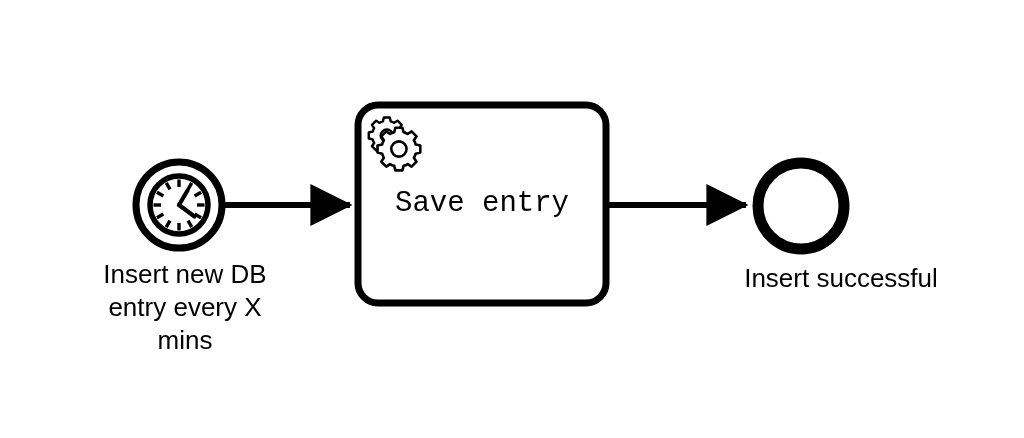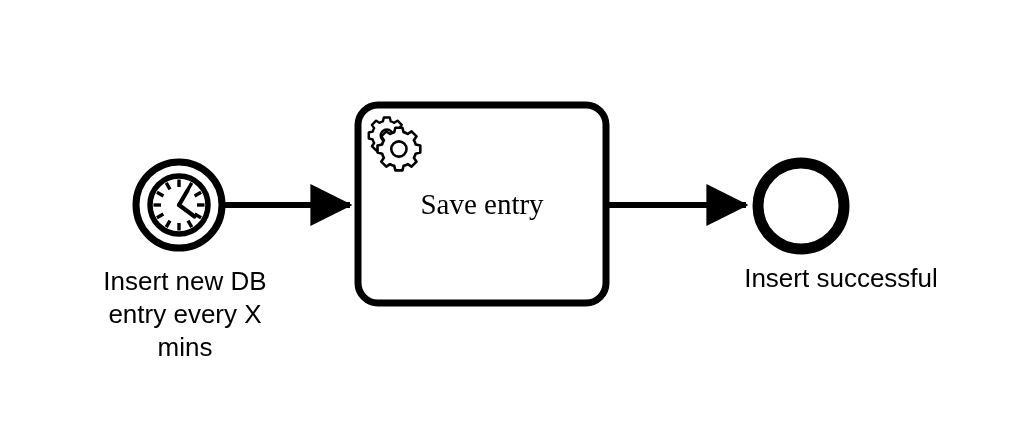--- a/index.html
+++ b/index.html
@@ -27,35 +27,35 @@
     text-align: center;
     font-family: "Liberation Sans", sans-serif;
     font-size: 26px;
     line-height: 33px;
     color: #000000;
     white-space: pre-line;
     letter-spacing: 0px;
   }
   #start-event-label {
     left: 60px;
-    top: 265px;
+    top: 258px;
     width: 250px;
   }
   #end-event-label {
     left: 716px;
     top: 262px;
     width: 250px;
   }
   #task-label {
     position: absolute;
     left: 358px;
     top: 186px;
     width: 248px;
     text-align: center;
-    font-family: Liberation Serif, serif;
+    font-family: Liberation Mono, monospace;
     font-size: 29px;
     line-height: 36px;
     color: #000000;
   }
 </style>
 </head>
 <body>
 
 <svg id="diagram-canvas" viewBox="0 0 1024 438" xmlns="http://www.w3.org/2000/svg">
 

